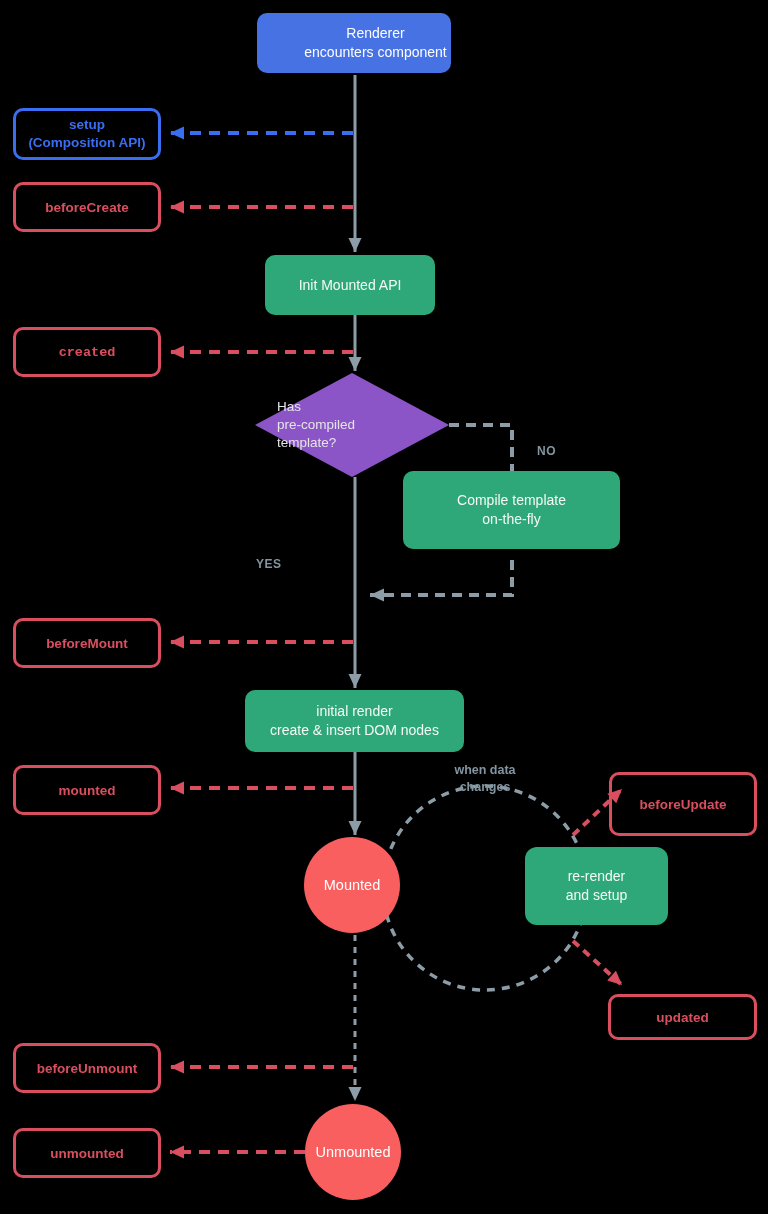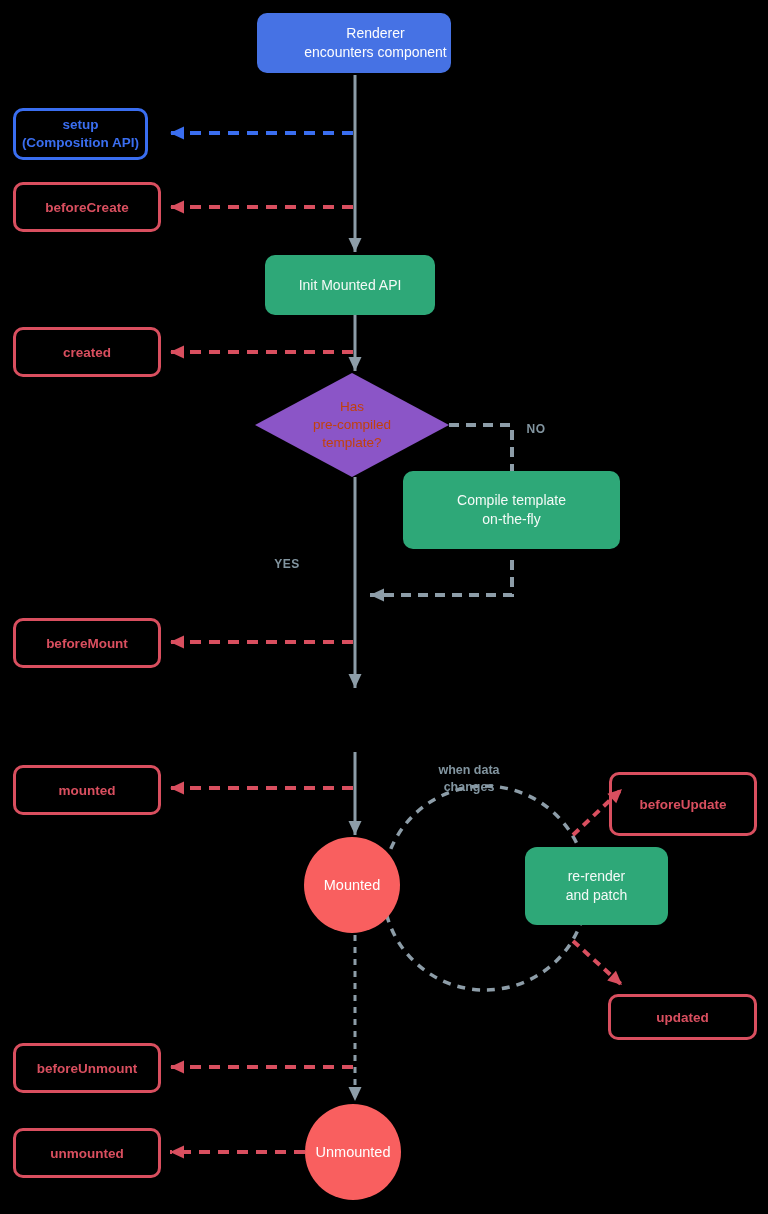--- a/index.html
+++ b/index.html
@@ -12,21 +12,21 @@
   .node {
     position:absolute; display:flex; align-items:center; justify-content:center;
     text-align:center; white-space:pre-line; box-sizing:border-box;
     border-radius:10px; line-height:19px; font-size:14px;
   }
   .fill-blue   { background:var(--blue-fill); color:#fdfdfe; }
   .fill-green  { background:var(--green); color:#f4faf7; }
   .outline-blue{ border:3px solid var(--blue-accent); color:var(--blue-accent); font-weight:bold; font-size:13.5px; line-height:18px; }
   .outline-red { border:3px solid var(--red-accent); color:var(--red-accent); font-weight:bold; font-size:13.5px; }
   .circle      { border-radius:50%; background:var(--red-fill); color:#fff; font-size:14.5px; }
-  .diamond-label { position:absolute; color:#c2410c; text-align:center; white-space:pre-line;
+  .diamond-label { position:absolute; color:#e5e5e5; white-space:pre-line;
                    font-size:13.5px; line-height:18px; }
   .glabel { position:absolute; color:var(--gray-label); font-weight:bold; white-space:pre-line;
             text-align:center; font-size:12.5px; line-height:17px; }
   .glabel.small { font-size:12px; letter-spacing:.5px; }
 </style>
 </head>
 <body>
 
 <div class="stage">
 
@@ -64,54 +64,56 @@
     <path d="M353,788 H170" style="stroke:var(--red-accent)" stroke-width="4" stroke-dasharray="11 8" fill="none" marker-end="url(#ah-red)"></path>
     <path d="M353,1067 H170" style="stroke:var(--red-accent)" stroke-width="4" stroke-dasharray="11 8" fill="none" marker-end="url(#ah-red)"></path>
     <path d="M305,1152 H170" style="stroke:var(--red-accent)" stroke-width="4" stroke-dasharray="11 8" fill="none" marker-end="url(#ah-red)"></path>
 
     <polygon points="352,373 449,425 352,477 255,425" style="fill:var(--purple)"></polygon>
   </svg>
 
   <div class="node fill-blue" style="left:257px; top:13px; width:194px; height:60px;padding-left:43px;">Renderer
 encounters component</div>
 
-  <div class="node outline-blue" style="left:13px; top:108px; width:135px; height:52px;">setup
+  <div class="node outline-blue" style="left:13px; top:108px; width:148px; height:52px;">setup
 (Composition API)</div>
 
   <div class="node outline-red" style="left:13px; top:182px; width:148px; height:50px;">beforeCreate</div>
 
   <div class="node fill-green" style="left:265px; top:255px; width:170px; height:60px;">Init Mounted API</div>
 
-  <div class="node outline-red" style="left:13px; top:327px; width:148px; height:50px;">created</div>
+  <div class="node outline-red" style="left:13px; top:327px; width:148px; height:50px;font-family:Liberation Mono, monospace;">created</div>
 
   <div class="diamond-label" style="left:277px; top:398px; width:150px;">Has
 pre-compiled
 template?</div>
 
   <div class="node fill-green" style="left:403px; top:471px; width:217px; height:78px;">Compile template
 on-the-fly</div>
 
   <div class="node outline-red" style="left:13px; top:618px; width:148px; height:50px;">beforeMount</div>
 
+  <div class="node fill-green" style="left:245px; top:690px; width:219px; height:62px;">initial render
+create &amp; insert DOM nodes</div>
 
   <div class="node outline-red" style="left:13px; top:765px; width:148px; height:50px;">mounted</div>
 
   <div class="node circle" style="left:304px; top:837px; width:96px; height:96px;">Mounted</div>
 
   <div class="node fill-green" style="left:525px; top:847px; width:143px; height:78px; border-radius:12px;">re-render
-and patch</div>
+and setup</div>
 
   <div class="node outline-red" style="left:609px; top:772px; width:148px; height:64px;">beforeUpdate</div>
 
   <div class="node outline-red" style="left:608px; top:994px; width:149px; height:46px;">updated</div>
 
   <div class="node outline-red" style="left:13px; top:1043px; width:148px; height:50px;">beforeUnmount</div>
 
   <div class="node circle" style="left:305px; top:1104px; width:96px; height:96px;">Unmounted</div>
 
   <div class="node outline-red" style="left:13px; top:1128px; width:148px; height:50px;">unmounted</div>
 
-  <div class="glabel small" style="left:256px; top:556px; width:62px; text-align:center;">YES</div>
-  <div class="glabel small" style="left:516px; top:421px; width:40px; text-align:center;">NO</div>
-  <div class="glabel" style="left:404px; top:762px; width:130px;">when data
+  <div class="glabel small" style="left:256px; top:556px; width:62px; text-align:left;">YES</div>
+  <div class="glabel small" style="left:516px; top:443px; width:40px; text-align:right;">NO</div>
+  <div class="glabel" style="left:420px; top:762px; width:130px;">when data
 changes</div>
 
 </div>
 
 </body></html>

